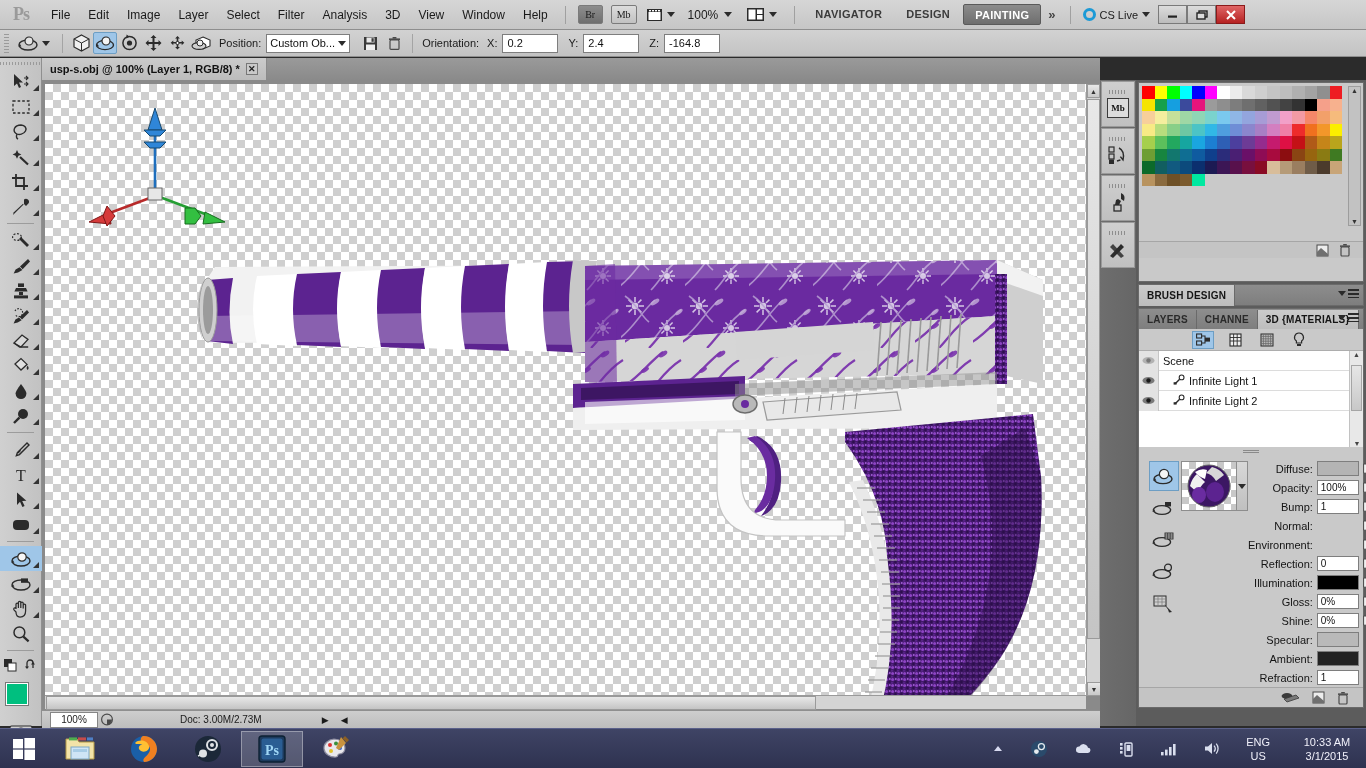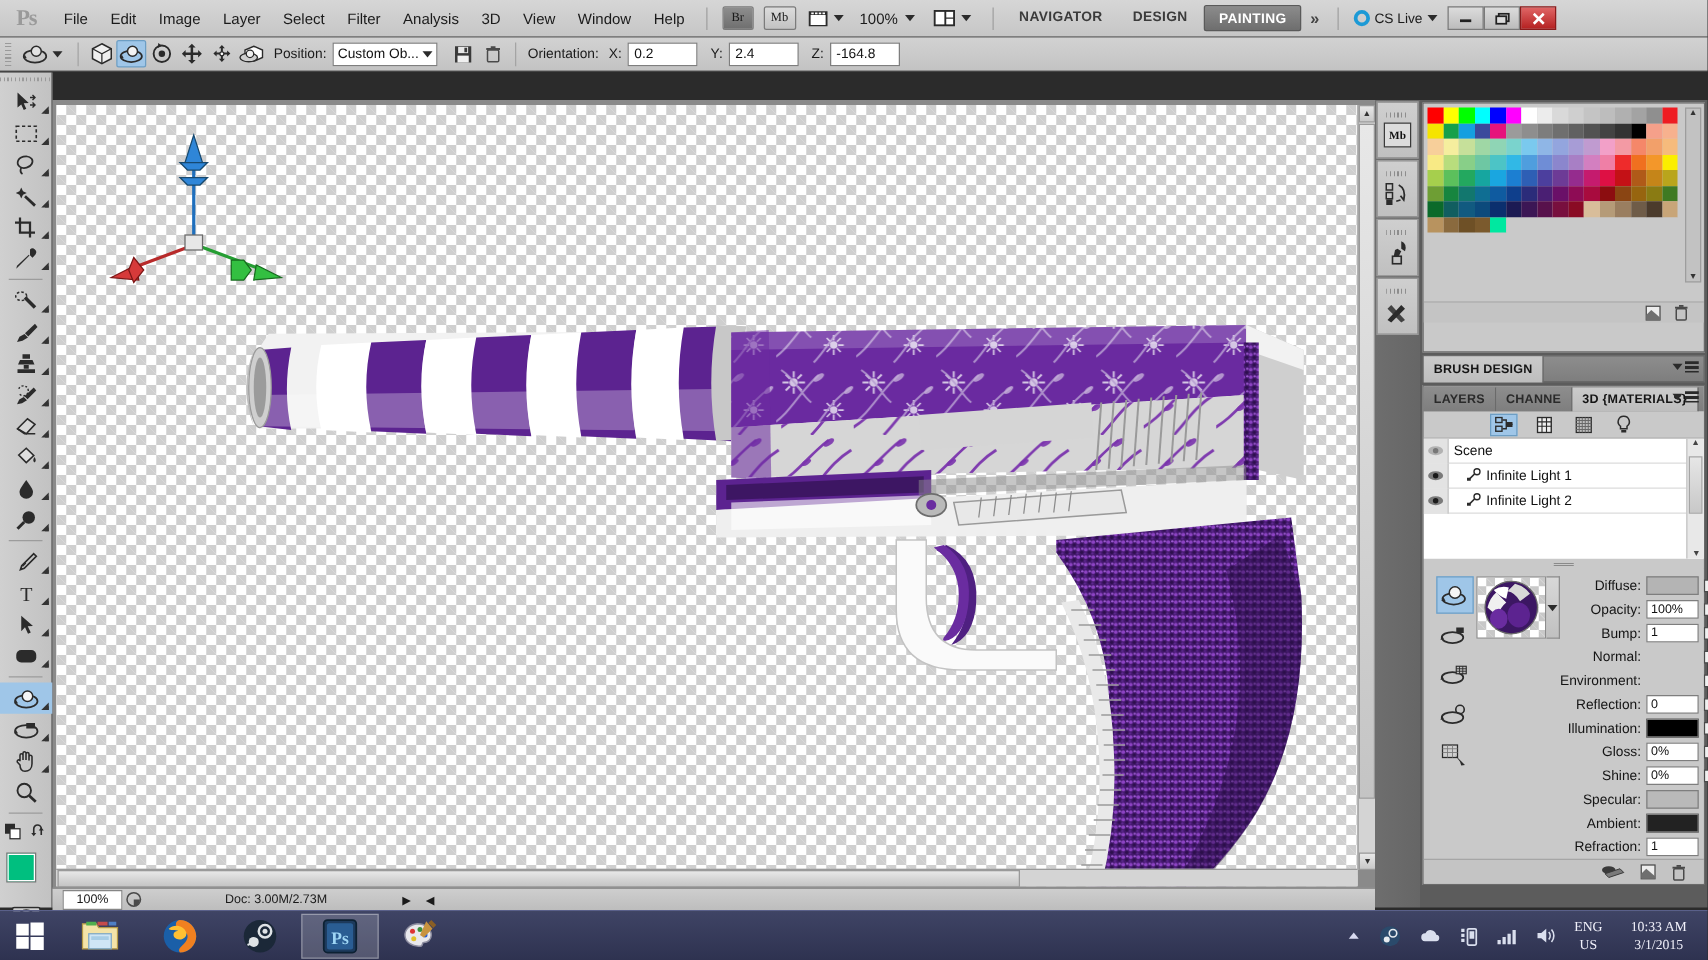--- a/index.html
+++ b/index.html
@@ -222,21 +222,21 @@
     display:flex; align-items:center;
   }
   .start {
     width:48px;height:40px; display:flex; align-items:center; justify-content:center;
   }
   .tb-app {
     width:62px;height:36px; margin:0 1px; display:flex;align-items:center;justify-content:center;
     border:1px solid transparent;
   }
   .tb-app.active { background:rgba(255,255,255,.18); border:1px solid rgba(255,255,255,.35); }
-  .tray { margin-left:auto; display:flex; align-items:center; gap:14px; padding-right:8px; color:#e9eaf5;font-family:Liberation Serif, serif; }
+  .tray { margin-left:auto; display:flex; align-items:center; gap:26px; padding-right:8px; color:#e9eaf5; }
   .clock { text-align:center; font-size:11px; line-height:14px; color:#f0f0fa; min-width:62px; }
   .lang { text-align:center; font-size:11px; line-height:14px; color:#f0f0fa; }
 
   
   .model { position:absolute; left:0; top:0; width:1041px; height:625px; }
 </style>
 </head>
 <body>
 
 <div class="app">
@@ -586,20 +586,26 @@
     </div>
 
     <div class="qmask">
       <svg width="24" height="16" viewBox="0 0 24 16">
         <rect x="1" y="1" width="22" height="14" rx="1.5" fill="#d0d0d0" stroke="#2b2b2b" stroke-width="1.2"></rect>
         <ellipse cx="12" cy="8" rx="6" ry="5" fill="#fff" stroke="#2b2b2b" stroke-width="1.2"></ellipse>
       </svg>
     </div>
   </div>
 
+  <div class="tabbar">
+    <div class="doctab">
+      <span>usp-s.obj @ 100% (Layer 1, RGB/8) *</span>
+      <span class="tabclose">✕</span>
+    </div>
+  </div>
 
   <div class="canvas-wrap">
     <div class="canvas">
       <svg class="model" viewBox="0 0 1041 625">
         <defs>
           <linearGradient id="gMetal" x1="0" y1="0" x2="0" y2="1">
             <stop offset="0" stop-color="#ffffff"></stop>
               <stop offset="1" stop-color="#c4c4c4"></stop>
           </linearGradient>
           <linearGradient id="gPur" x1="0" y1="0" x2="0" y2="1">

